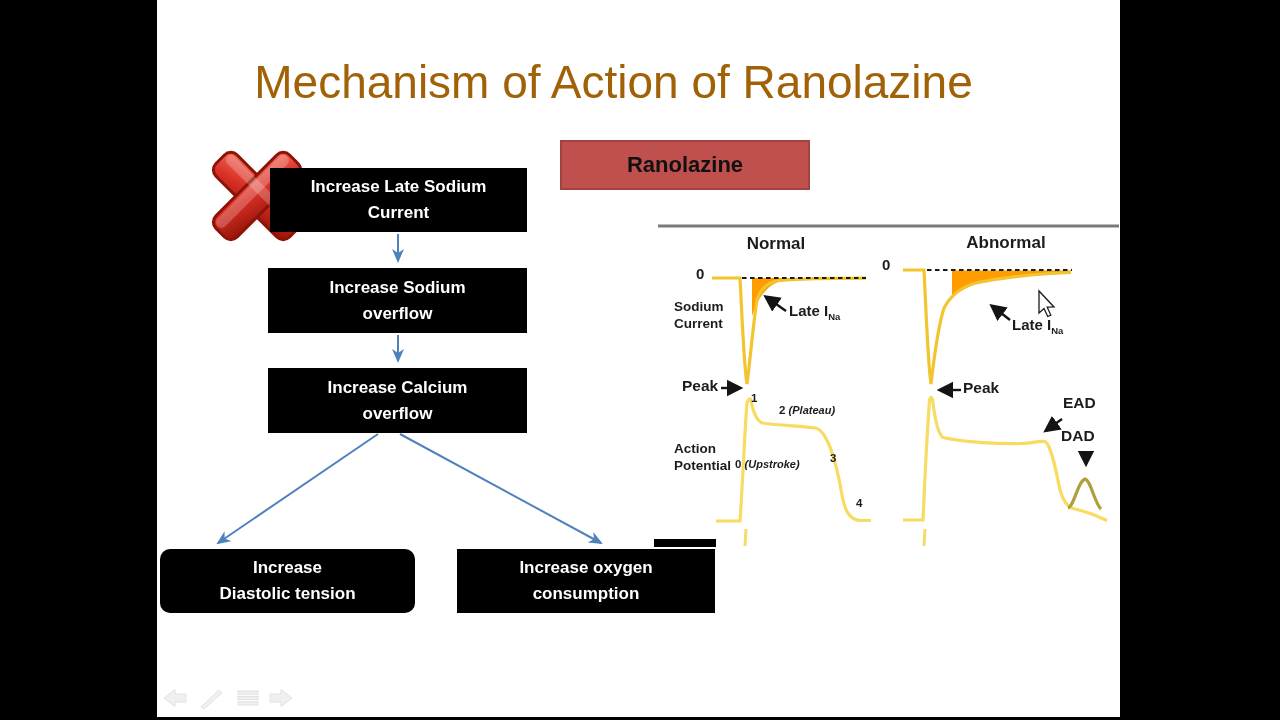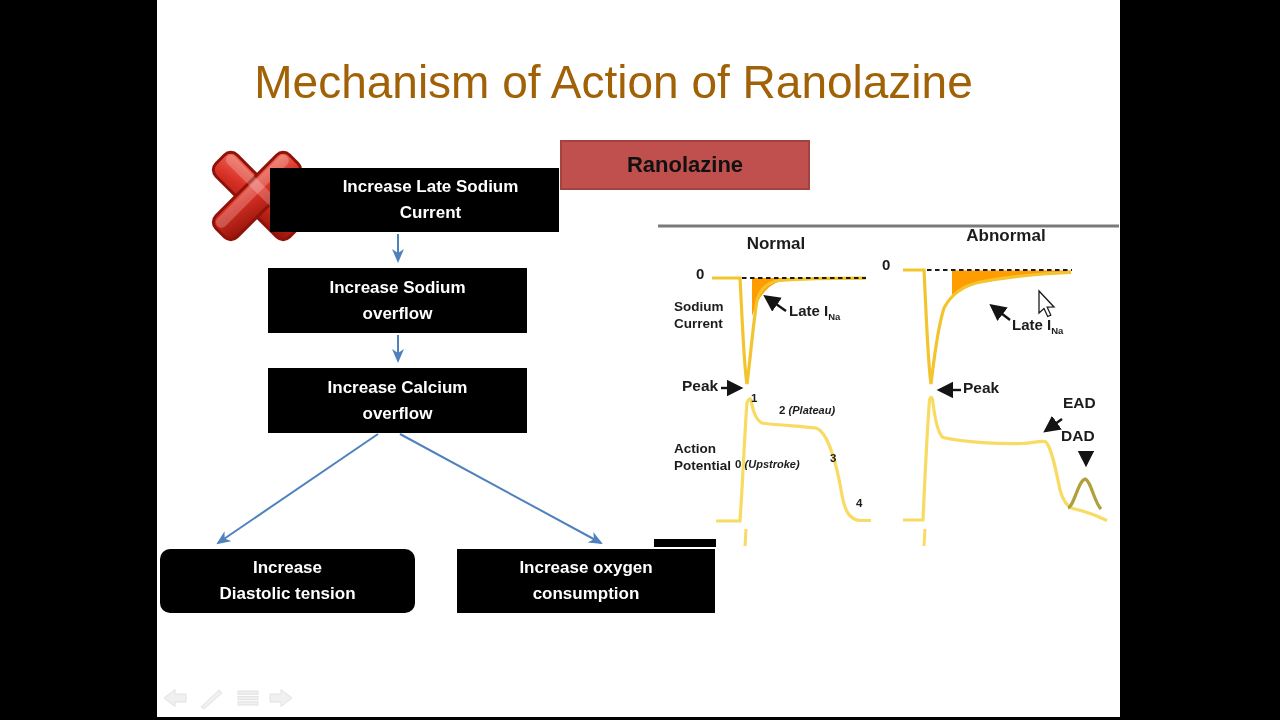--- a/index.html
+++ b/index.html
@@ -6,31 +6,31 @@
   #stage{position:relative;width:1280px;height:720px;background:#000;overflow:hidden;
          font-family:"Liberation Sans", sans-serif;}
   #slide{position:absolute;left:157px;top:0;width:963px;height:717px;background:#ffffff;}
   .abs{position:absolute;}
   .pre{white-space:pre-line;}
   #title{left:157px;top:55px;width:913px;text-align:center;font-size:46px;
          color:#a16207;letter-spacing:0px;}
   .flowbox{background:#000;color:#fff;font-weight:bold;font-size:17px;
            display:flex;align-items:center;justify-content:center;text-align:center;
            line-height:26px;white-space:pre-line;}
-  #box1{left:270px;top:168px;width:257px;height:64px;padding-left:32px;}
+  #box1{left:270px;top:168px;width:257px;height:64px;}
   #box2{left:268px;top:268px;width:259px;height:65px;}
   #box3{left:268px;top:368px;width:259px;height:65px;}
   #box4{left:160px;top:549px;width:255px;height:64px;border-radius:10px;}
   #box5{left:457px;top:549px;width:258px;height:64px;}
   #ranolazine{left:560px;top:140px;width:246px;height:46px;background:#c0504d;
               border:2px solid #a34340;display:flex;align-items:center;justify-content:center;
               font-size:22px;font-weight:bold;color:#111;text-align:right;}
   .dlabel{color:#1c1c1c;font-weight:bold;}
   #lbl-normal{left:731px;top:234px;width:90px;text-align:center;font-size:17px;}
-  #lbl-abnormal{left:954px;top:226px;width:104px;text-align:center;font-size:17px;}
+  #lbl-abnormal{left:954px;top:233px;width:104px;text-align:center;font-size:17px;}
   #zero-n{left:696px;top:265px;font-size:15px;}
   #zero-a{left:882px;top:256px;font-size:15px;}
   #lbl-sodium{left:674px;top:298px;font-size:13.5px;line-height:17px;}
   #lbl-action{left:674px;top:440px;font-size:13.5px;line-height:17px;}
   .late{font-size:15px;}
   .late sub{font-size:9.5px;}
   #late-n{left:789px;top:302px;}
   #late-a{left:1012px;top:316px;}
   #peak-n{left:682px;top:377px;font-size:15.5px;}
   #peak-a{left:963px;top:379px;font-size:15.5px;}

